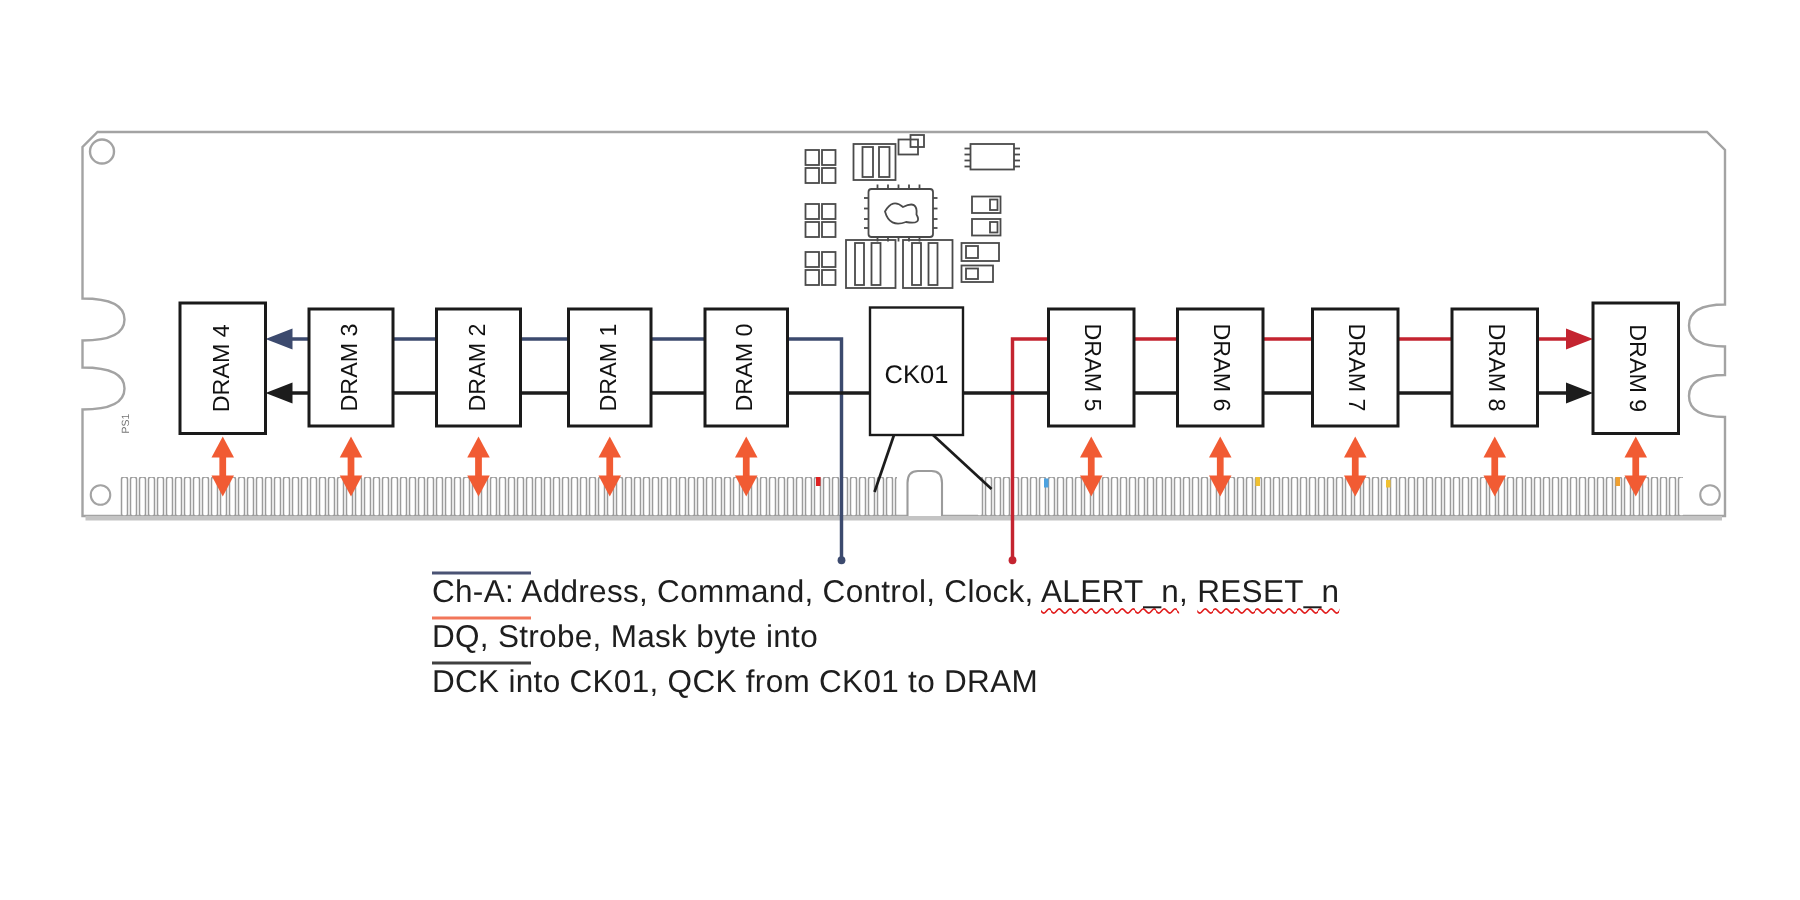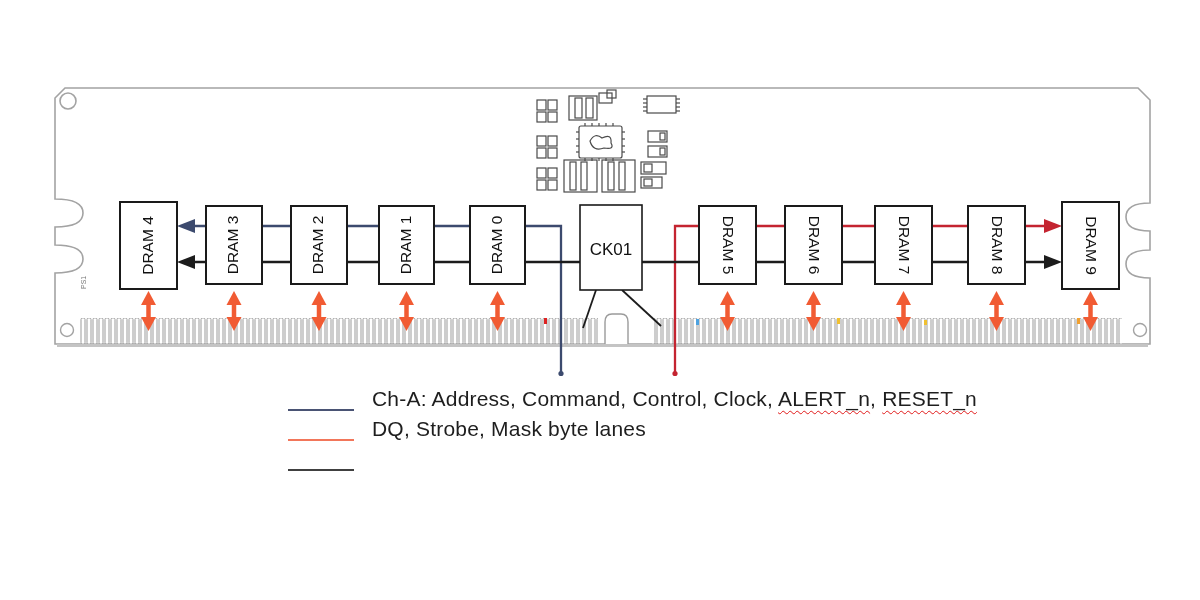--- a/index.html
+++ b/index.html
@@ -1,20 +1,20 @@
 <!DOCTYPE html>
 <html><head>
 <meta charset="utf-8">
 <style>
   html,body{margin:0;padding:0;background:#ffffff;}
   .stage{position:relative;width:1200px;height:600px;background:#ffffff;overflow:hidden;
          font-family:"Liberation Sans", sans-serif;}
   svg text{font-family:"Liberation Sans", sans-serif;}
   .legend{position:absolute;left:288px;top:381px;}
-  .lrow{height:30px;display:flex;align-items:flex-end;}
+  .lrow{height:30px;display:flex;align-items:flex-start;flex-direction:column;}
   .lline{width:66px;border-top:2.6px solid #000;margin-right:18px;flex:none;}
   .c0{border-color:#4a5374;}
   .c1{border-color:#bf3440;}
   .c2{border-color:#f2765a;}
   .c3{border-color:#404040;}
   .ltext{font-size:21px;color:#1e1e1e;white-space:nowrap;letter-spacing:0.2px;}
   .wavy{text-decoration:underline wavy #e11b1b;text-decoration-thickness:1px;text-underline-offset:4px;}
 </style>
 </head>
 <body>
@@ -218,20 +218,21 @@
 </svg>
 
 
 <div class="legend">
   <div class="lrow">
     <span class="lline c0"></span>
     <span class="ltext"><span>Ch-A: Address, Command, Control, Clock, </span><span class="wavy">ALERT_n</span><span>, </span><span class="wavy">RESET_n</span></span>
   </div>
   <div class="lrow">
     <span class="lline c2"></span>
-    <span class="ltext">DQ, Strobe, Mask byte lanes</span>
+    <span class="ltext">DQ, Strobe, Mask byte into</span>
   </div>
   <div class="lrow">
     <span class="lline c3"></span>
+    <span class="ltext">DCK into CK01, QCK from CK01 to DRAM</span>
   </div>
 </div>
 
 </div>
 
 </body></html>

